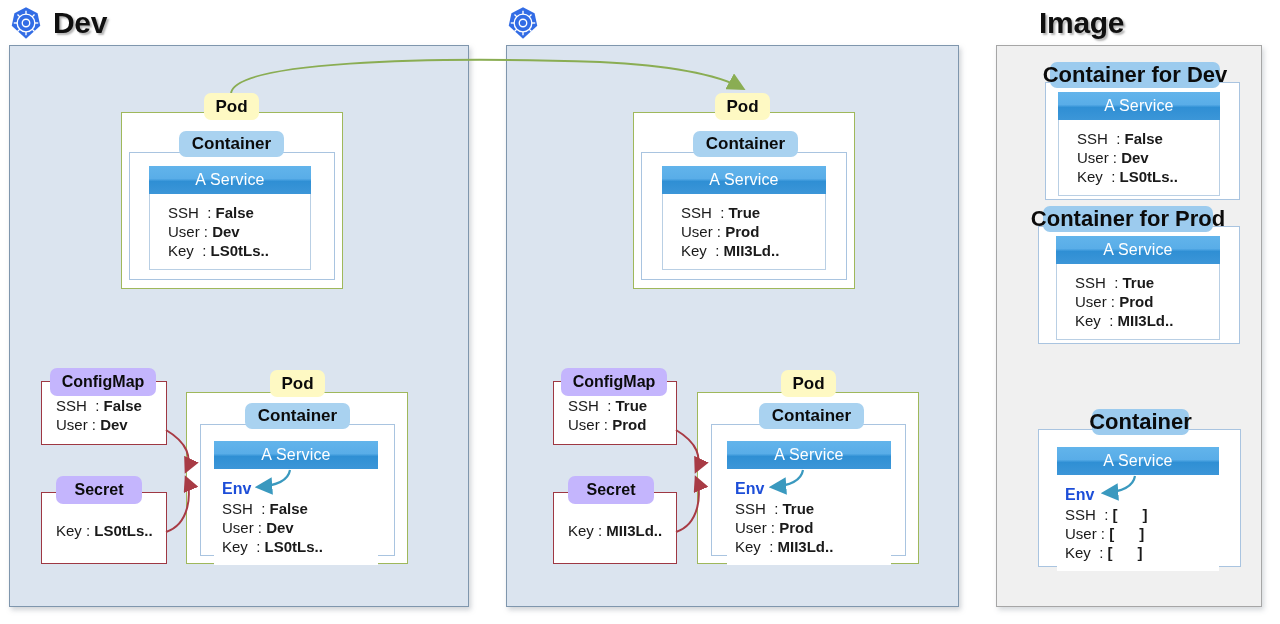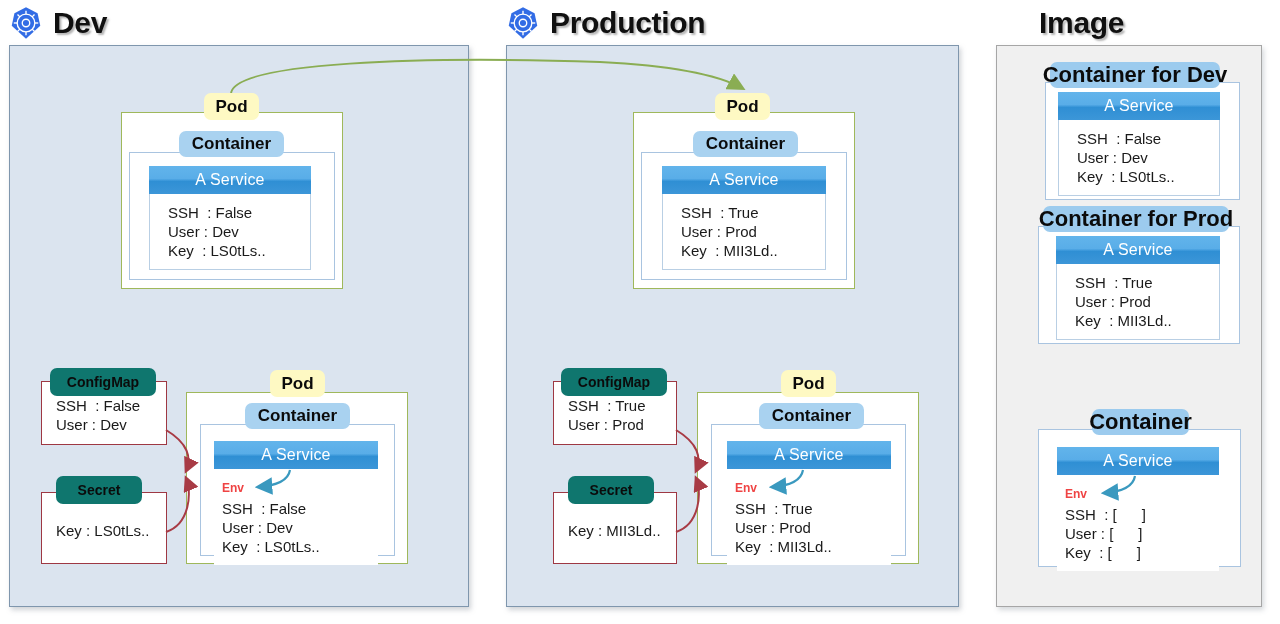--- a/index.html
+++ b/index.html
@@ -68,21 +68,21 @@
     justify-content: center;
     font-weight: bold;
     color: #0b0b0b;
     border-radius: 7px;
     white-space: nowrap;
     box-sizing: border-box;
     z-index: 6;
   }
   .tag-pod       { background: #fef9c3; font-size: 17px; }
   .tag-container { background: #a9d2f0; font-size: 17px; }
-  .tag-cfg       { background: #0f766e; font-size: 14px; }
+  .tag-cfg       { background: #c4b5fd; font-size: 16px; }
   .tag-imgcont   { background: #9ccbee; font-size: 22px; }
 
   
   .svc {
     position: absolute;
     box-sizing: border-box;
   }
   .svc-head {
     background: linear-gradient(to bottom, #62b4eb 0%, #59ade8 45%, #2f8fd4 55%, #3c96d8 100%);
     color: #ffffff;
@@ -101,25 +101,25 @@
     box-sizing: border-box;
   }
   .svc-body.noborder { border: none; padding-left: 8px; }
 
   .kv {
     font-size: 15px;
     color: #1a1a1a;
     line-height: 19px;
     white-space: pre;
   }
-  .kv b { font-weight: normal; }
+  .kv b { font-weight: bold; }
   .env-label {
-    color: #ef4444;
+    color: #1d4ed8;
     font-weight: bold;
-    font-size: 12px;
+    font-size: 16px;
     line-height: 21px;
   }
 
   
   .cfg-box {
     position: absolute;
     background: #ffffff;
     border: 1.5px solid #9e3843;
     box-sizing: border-box;
     padding: 14px 0 0 14px;
@@ -237,21 +237,20 @@
       <line x1="50" y1="24" x2="50" y2="14"></line>
       <line x1="50" y1="76" x2="50" y2="86"></line>
       <line x1="24" y1="50" x2="14" y2="50"></line>
       <line x1="76" y1="50" x2="86" y2="50"></line>
       <line x1="32" y1="32" x2="25" y2="25"></line>
       <line x1="68" y1="68" x2="75" y2="75"></line>
       <line x1="68" y1="32" x2="75" y2="25"></line>
       <line x1="32" y1="68" x2="25" y2="75"></line>
     </g>
   </svg>
-  <span>Production</span>
 </div>
 
 <div class="env-panel" style="left:506px; top:45px; width:453px; height:562px;"></div>
 
 <div class="pod-box" style="left:633px; top:112px; width:222px; height:177px;"></div>
 <div class="tag tag-pod" style="left:715px; top:93px; width:55px; height:27px;">Pod</div>
 
 <div class="container-box-plain" style="left:641px; top:152px; width:206px; height:128px;"></div>
 <div class="tag tag-container" style="left:693px; top:131px; width:105px; height:26px;">Container</div>
 
@@ -303,21 +302,21 @@
 <div class="svc" style="left:1058px; top:92px; width:162px;">
   <div class="svc-head">A Service</div>
   <div class="svc-body">
     <div class="kv"><span>SSH  : </span><b>False</b></div>
     <div class="kv"><span>User : </span><b>Dev</b></div>
     <div class="kv"><span>Key  : </span><b>LS0tLs..</b></div>
   </div>
 </div>
 
 <div class="container-box-plain" style="left:1038px; top:226px; width:202px; height:118px;"></div>
-<div class="tag tag-imgcont" style="left:1043px; top:206px; width:186px; height:26px;">Container for Prod</div>
+<div class="tag tag-imgcont" style="left:1043px; top:206px; width:170px; height:26px;">Container for Prod</div>
 
 <div class="svc" style="left:1056px; top:236px; width:164px;">
   <div class="svc-head">A Service</div>
   <div class="svc-body">
     <div class="kv"><span>SSH  : </span><b>True</b></div>
     <div class="kv"><span>User : </span><b>Prod</b></div>
     <div class="kv"><span>Key  : </span><b>MII3Ld..</b></div>
   </div>
 </div>
 

